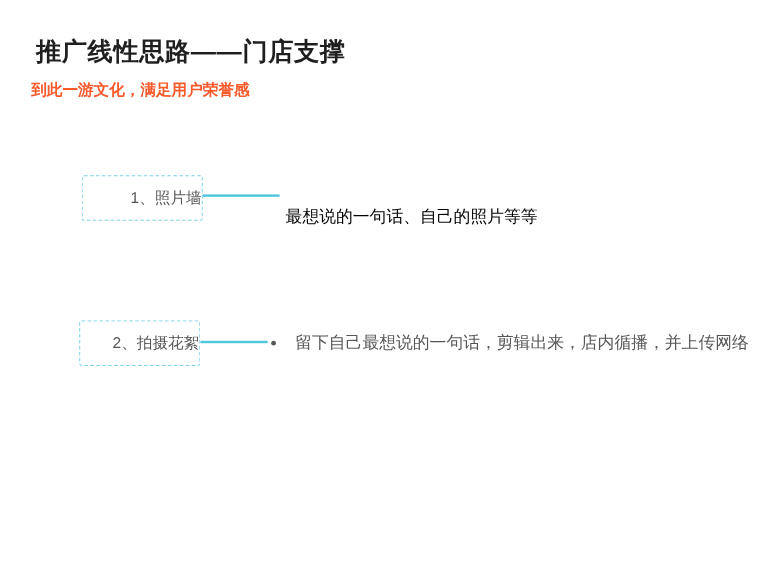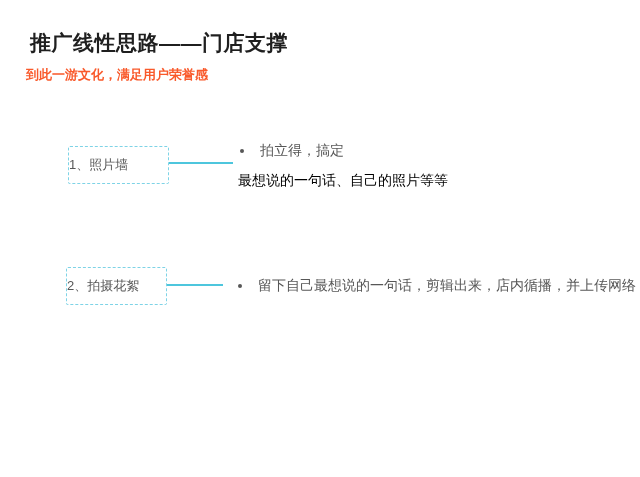--- a/index.html
+++ b/index.html
@@ -36,21 +36,21 @@
 
   .topic-box {
     position: absolute;
     width: 101px;
     height: 38px;
     border: 1.5px dashed #7ed3e6;
     border-radius: 2px;
     background: #ffffff;
     display: flex;
     align-items: center;
-    justify-content: flex-start;
+    justify-content: flex-end;
     font-size: 13px;
     color: #575757;
     white-space: nowrap;
   }
   .topic-box-1 { left: 68px; top: 146px; }
   .topic-box-2 { left: 66px; top: 267px; }
 
   .connector {
     position: absolute;
     height: 2px;
@@ -61,21 +61,21 @@
 
   .bullet-row {
     position: absolute;
     display: flex;
     align-items: center;
     color: #575757;
     font-size: 14px;
     white-space: nowrap;
   }
   .bullet-row-1 { left: 240px; top: 142px; }
-  .bullet-row-2 { left: 238px; top: 277px; }
+  .bullet-row-2 { left: 226px; top: 277px; }
 
   .bullet-dot {
     width: 4px;
     height: 4px;
     border-radius: 50%;
     background: #575757;
     margin-right: 16px;
     flex: 0 0 auto;
   }
 
@@ -96,24 +96,20 @@
   <h1 class="slide-title">推广线性思路——门店支撑</h1>
 
   <div class="slide-subtitle">到此一游文化，满足用户荣誉感</div>
 
   <div class="topic-box topic-box-1">
     <span>1、照片墙</span>
   </div>
 
   <div class="connector connector-1"></div>
 
-  <div class="bullet-row bullet-row-1">
-    <span class="bullet-dot"></span>
-    <span>拍立得，搞定</span>
-  </div>
 
   <div class="note-line">最想说的一句话、自己的照片等等</div>
 
   <div class="topic-box topic-box-2">
     <span>2、拍摄花絮</span>
   </div>
 
   <div class="connector connector-2"></div>
 
   <div class="bullet-row bullet-row-2">

